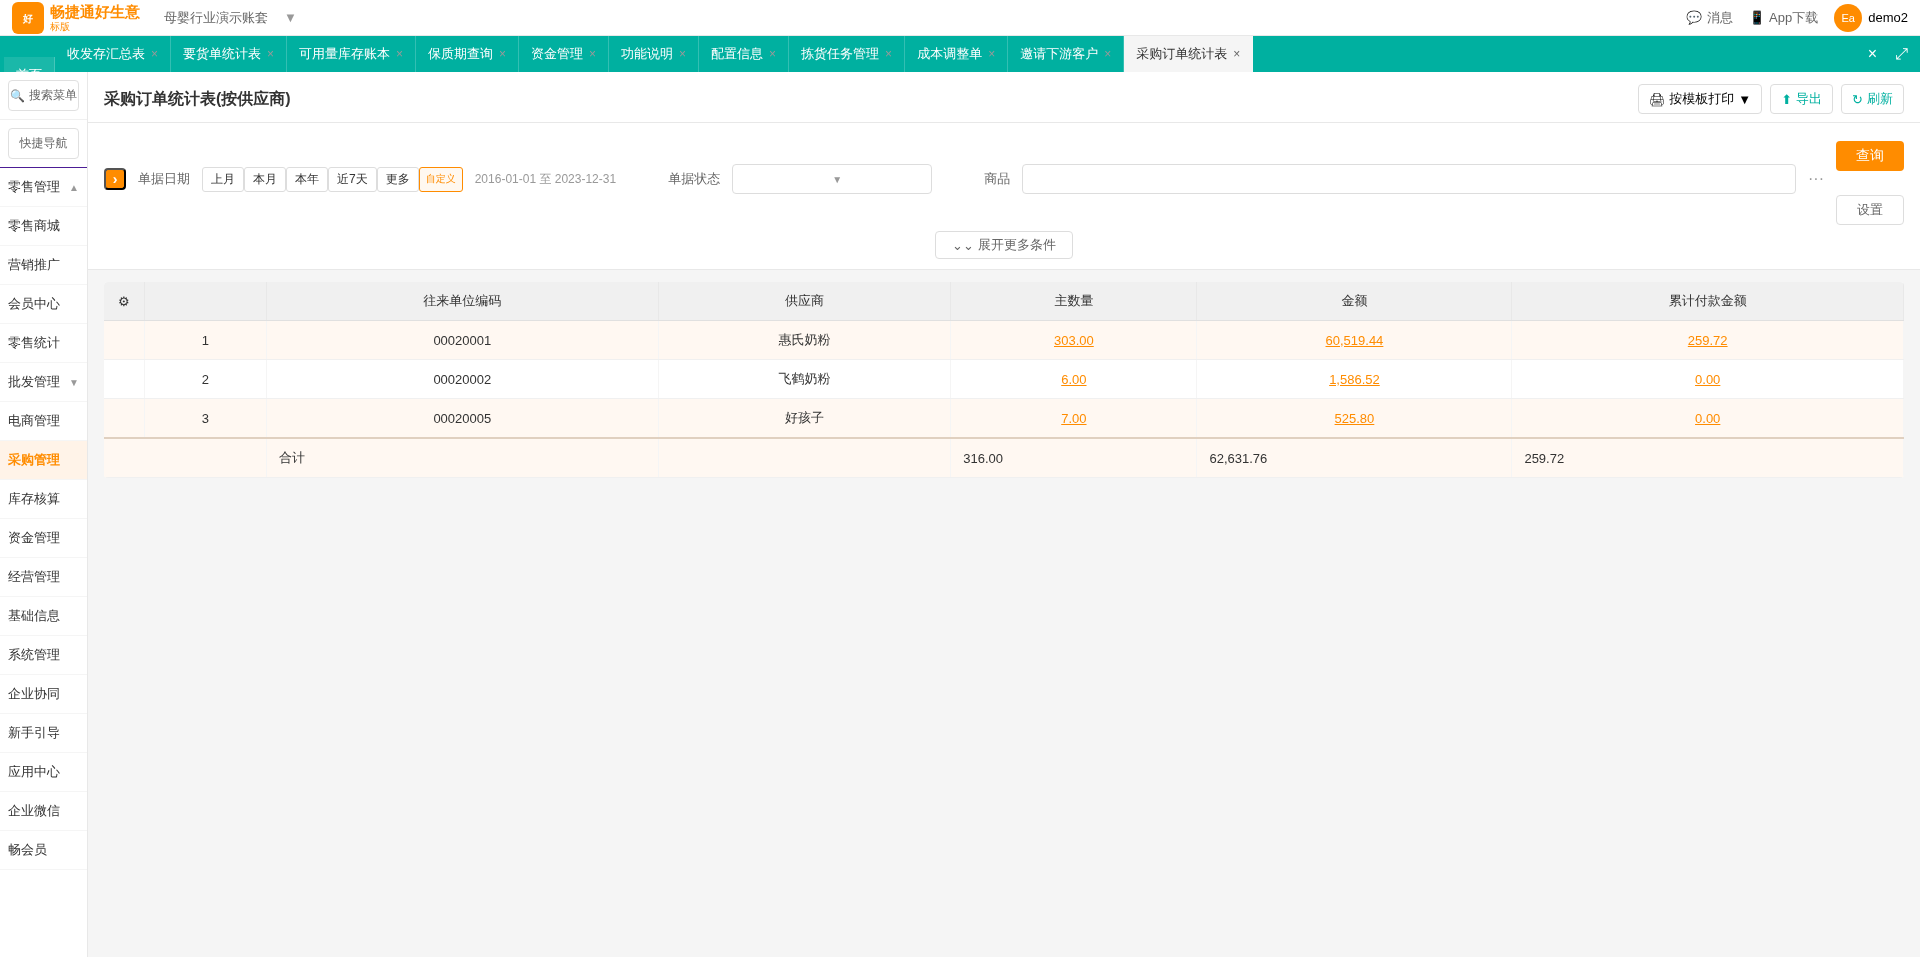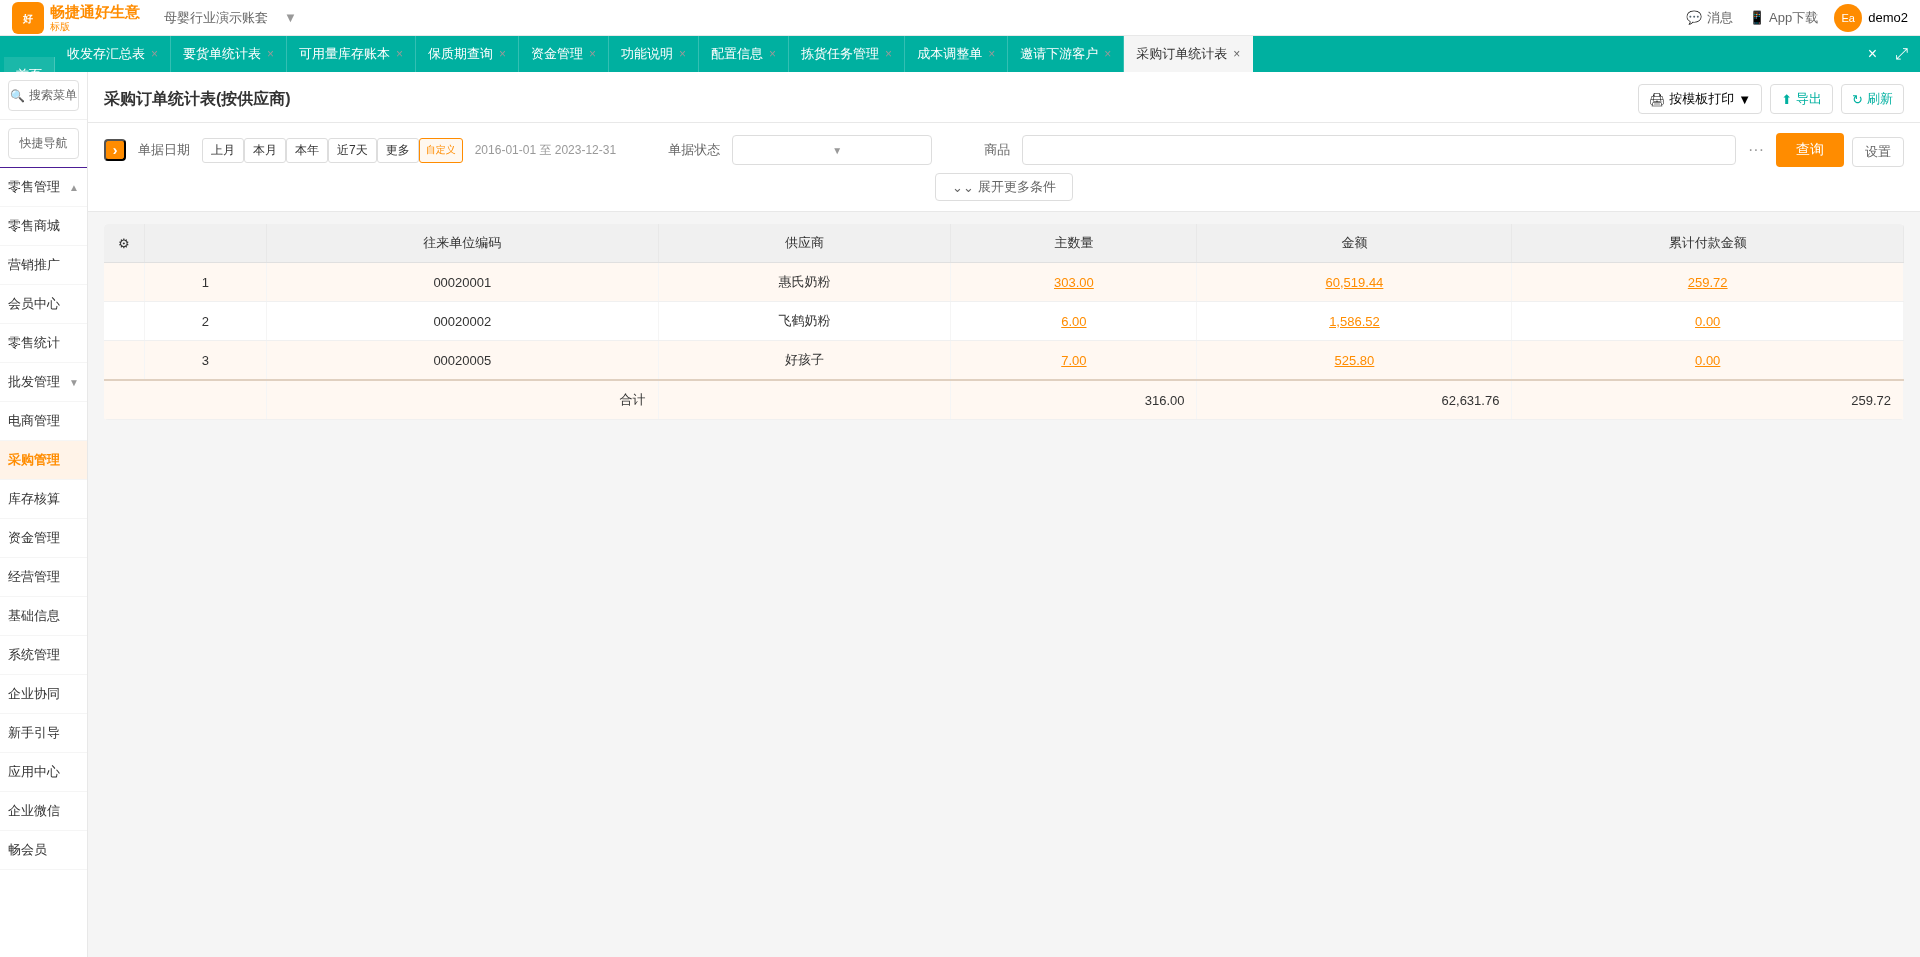--- a/index.html
+++ b/index.html
@@ -57,34 +57,34 @@
     .filter-label { color: #666; font-size: 13px; white-space: nowrap; }
     .filter-date-btns { display: flex; gap: 0; }
     .date-btn { padding: 3px 8px; border: 1px solid #ddd; border-radius: 3px; background: #fff; font-size: 12px; cursor: pointer; color: #333; }
     .date-btn-more { padding: 3px 8px; border: 1px solid #ddd; border-radius: 3px; background: #fff; font-size: 12px; cursor: pointer; color: #333; }
     .date-btn-custom { padding: 2px 6px; border: 1px solid #ff8c00; border-radius: 3px; background: #fff8f0; font-size: 10px; cursor: pointer; color: #ff8c00; }
     .date-range { color: #999; font-size: 12px; }
     .filter-more { display: flex; align-items: center; justify-content: center; margin-top: 6px; }
     .btn-expand { padding: 4px 16px; border: 1px solid #ddd; border-radius: 4px; background: #fff; font-size: 13px; cursor: pointer; color: #666; display: flex; align-items: center; gap: 4px; }
     .btn-query { background: #ff8c00; color: white; border: none; border-radius: 4px; padding: 6px 20px; font-size: 14px; cursor: pointer; }
     .btn-settings { background: #fff; border: 1px solid #ddd; border-radius: 4px; padding: 5px 12px; font-size: 13px; cursor: pointer; color: #666; margin-top: 4px; }
-    .filter-actions { display: flex; flex-direction: row; gap: 8px; margin-left: auto; }
+    .filter-actions { display: flex; flex-direction: column; gap: 20px; margin-left: auto; margin-top: 8px; }
     .dots-btn { background: none; border: none; cursor: pointer; color: #999; font-size: 16px; }
 
     
     .table-area { flex: 1; overflow: auto; padding: 12px 16px; }
     .data-table { width: 100%; border-collapse: collapse; background: #fff; border-radius: 4px; overflow: hidden; }
     .data-table th { background: #f0f0f0; padding: 10px 12px; text-align: center; font-size: 13px; color: #333; font-weight: normal; border-bottom: 1px solid #e0e0e0; border-right: 1px solid #e8e8e8; }
     .data-table th:first-child { width: 40px; }
     .data-table td { padding: 10px 12px; text-align: center; font-size: 13px; color: #333; border-bottom: 1px solid #f0f0f0; border-right: 1px solid #f5f5f5; }
     .data-table tr:nth-child(odd) td { background: #fff8f2; }
     .data-table tr:nth-child(even) td { background: #fff; }
     .data-table .link { color: #ff8c00; text-decoration: underline; cursor: pointer; }
     .table-footer { background: #fef8f0; border-top: 2px solid #e0d0c0; }
-    .table-footer td { padding: 10px 12px; font-size: 13px; color: #333; text-align: right; }
+    .table-footer td { padding: 10px 12px; font-size: 13px; color: #333; text-align: left; }
 
     
     ::-webkit-scrollbar { width: 6px; height: 6px; }
     ::-webkit-scrollbar-thumb { background: #ccc; border-radius: 3px; }
 
     .select-wrapper { position: relative; display: inline-flex; align-items: center; min-width: 200px; height: 30px; border: 1px solid #ddd; border-radius: 4px; background: #fff; padding: 0 8px; cursor: pointer; }
     .select-wrapper span { flex: 1; font-size: 13px; color: #bbb; }
     .select-wrapper .chevron { font-size: 10px; color: #999; }
   </style>
 </head>

